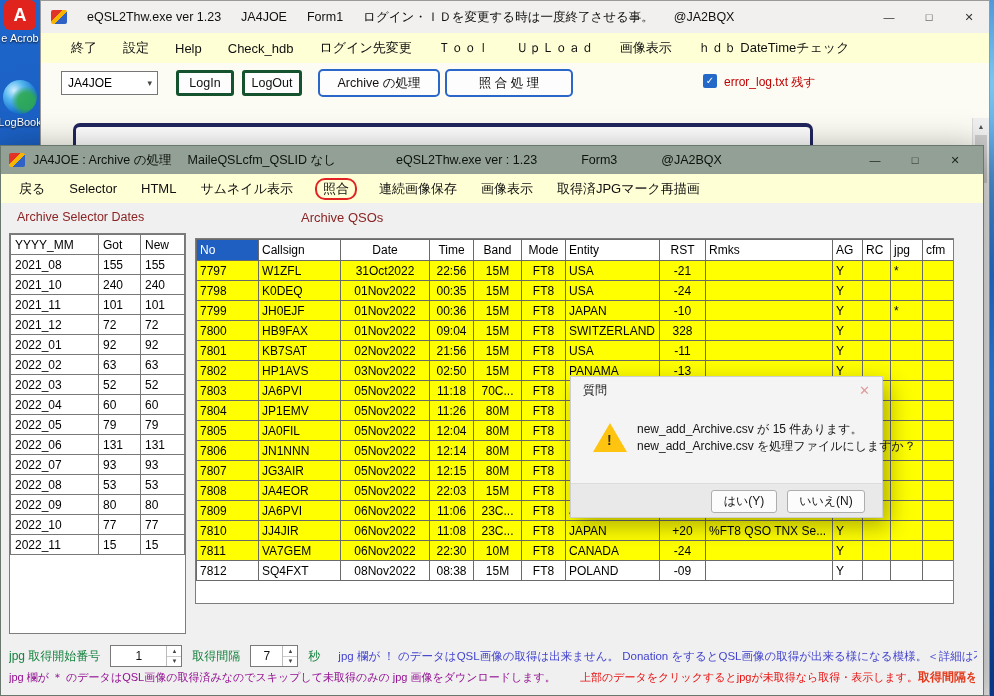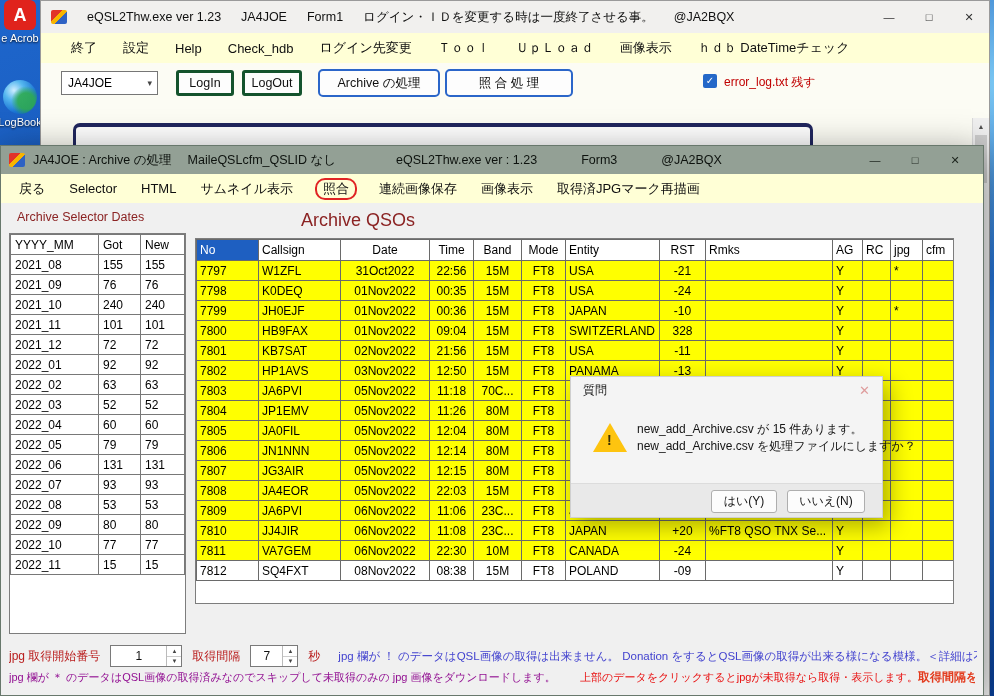--- a/index.html
+++ b/index.html
@@ -68,21 +68,21 @@
   .f3tb { height: 28px; background: #93a095; padding: 0 8px; color: #0d120e; }
   .f3tb .appico { margin-right: 8px; }
   .seg-a { margin-right: 16px; }
   .seg-ver { margin-left: 60px; }
   .seg-form { margin-left: 44px; }
   .seg-call { margin-left: 44px; }
   .f3tb .cap { color: #1c241d; }
   .f3menu { position: absolute; top: 28px; left: 0; right: 0; height: 29px; gap: 24px; padding-left: 18px; }
   .f3body { position: absolute; top: 57px; left: 0; right: 0; bottom: 0; background: #f0f0f0; }
   .lbl-dates { position: absolute; left: 16px; top: 7px; color: #8b2323; font-size: 12.5px; }
-  .lbl-qsos  { position: absolute; left: 300px; top: 7px; color: #8b2323; font-size: 18px; }
+  .lbl-qsos  { position: absolute; left: 300px; top: 7px; color: #8b2323; font-size: 13px; }
 
   .dates-wrap { position: absolute; left: 8px; top: 30px; width: 177px; height: 401px; background: #fff; border: 1px solid #7d7d7d; overflow: hidden; }
   .qso-wrap   { position: absolute; left: 194px; top: 35px; width: 759px; height: 366px; background: #fff; border: 1px solid #7d7d7d; overflow: hidden; }
   table { border-collapse: collapse; table-layout: fixed; font-size: 12px; }
   .dates { width: 175px; }
   .dates th, .dates td { border: 1px solid #787878; height: 20px; padding: 0 4px; text-align: left;
     font-weight: normal; background: #fff; overflow: hidden; white-space: nowrap; }
   .dates .c0 { width: 88px; } .dates .c1 { width: 42px; }
   .qso { width: 757px; }
   .qso th, .qso td { border: 1px solid #6a6a6a; height: 20px; padding: 0 3px; font-weight: normal;
@@ -92,21 +92,21 @@
   .qso td { background: #ffff00; }
   .qso tr.white-row td { background: #fff; }
   .qso .c0 { width: 62px; } .qso .c1 { width: 82px; } .qso .c2 { width: 89px; text-align: center; }
   .qso .c3 { width: 44px; text-align: center; } .qso .c4 { width: 48px; text-align: center; }
   .qso .c5 { width: 44px; text-align: center; } .qso .c6 { width: 94px; }
   .qso .c7 { width: 46px; text-align: center; } .qso .c8 { width: 127px; }
   .qso .c9 { width: 30px; } .qso .c10 { width: 28px; } .qso .c11 { width: 32px; } .qso .c12 { width: 31px; }
 
   .bottomrow1 { position: absolute; left: 8px; right: 6px; top: 441px; height: 24px; display: flex;
     align-items: center; gap: 10px; font-size: 12px; white-space: nowrap; overflow: hidden; }
-  .ctl-label { color: #b91c1c; text-align: right; }
+  .ctl-label { color: #15803d; text-align: right; }
   .spinner { display: flex; width: 72px; height: 22px; background: #fff; border: 1px solid #7a7a7a; flex: 0 0 auto; }
   .spinner.small { width: 48px; }
   .spin-val { flex: 1; text-align: center; font-size: 12px; line-height: 20px; color: #111; }
   .spin-btns { width: 15px; border-left: 1px solid #bbb; display: flex; flex-direction: column; }
   .sbtn { flex: 1; display: flex; align-items: center; justify-content: center; font-size: 6px; color: #444; }
   .sbtn:first-child { border-bottom: 1px solid #ccc; }
   .note-blue { margin-left: 8px; color: #4343cf; font-size: 11.5px; overflow: hidden; }
   .bottomrow2 { position: absolute; left: 8px; right: 8px; top: 466px; display: flex; align-items: center;
     font-size: 11px; white-space: nowrap; overflow: hidden; }
   .note-purple { color: #921092; }
@@ -224,25 +224,20 @@
               <th class="c2">New</th>
             </tr>
           </thead>
           <tbody>
             <tr>
               <td class="c0">2021_08</td>
               <td class="c1">155</td>
               <td class="c2">155</td>
             </tr>
             <tr>
-              <td class="c0">2021_09</td>
-              <td class="c1">76</td>
-              <td class="c2">76</td>
-            </tr>
-            <tr>
               <td class="c0">2021_10</td>
               <td class="c1">240</td>
               <td class="c2">240</td>
             </tr>
             <tr>
               <td class="c0">2021_11</td>
               <td class="c1">101</td>
               <td class="c2">101</td>
             </tr>
             <tr>
@@ -401,21 +396,21 @@
               <td class="c8"></td>
               <td class="c9">Y</td>
               <td class="c10"></td>
               <td class="c11"></td>
               <td class="c12"></td>
             </tr>
             <tr>
               <td class="c0">7802</td>
               <td class="c1">HP1AVS</td>
               <td class="c2">03Nov2022</td>
-              <td class="c3">12:50</td>
+              <td class="c3">02:50</td>
               <td class="c4">15M</td>
               <td class="c5">FT8</td>
               <td class="c6">PANAMA</td>
               <td class="c7">-13</td>
               <td class="c8"></td>
               <td class="c9">Y</td>
               <td class="c10"></td>
               <td class="c11"></td>
               <td class="c12"></td>
             </tr>

